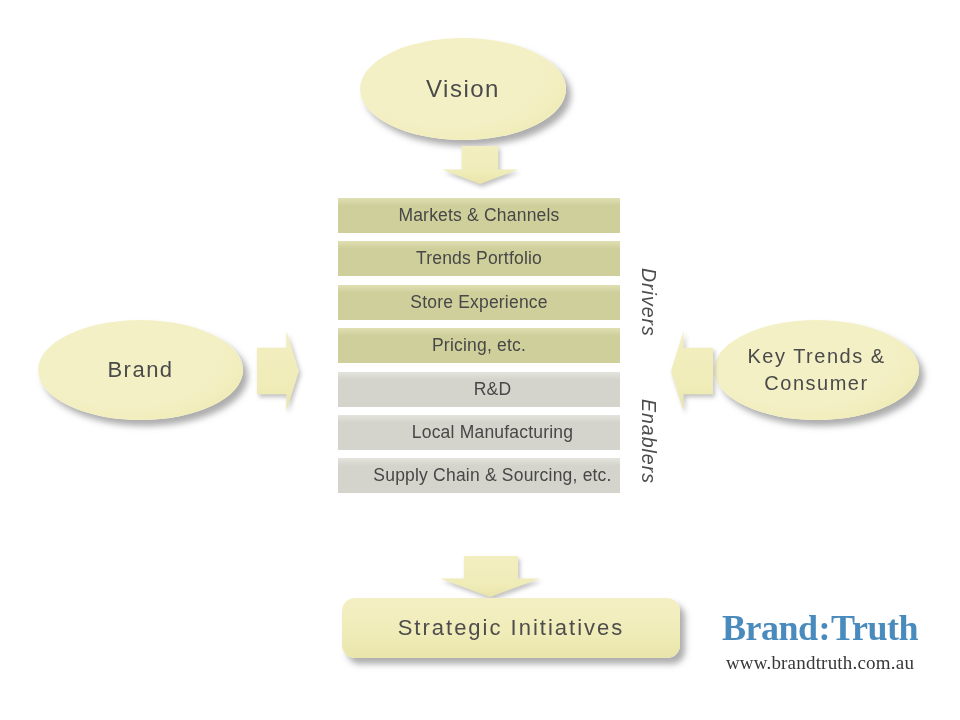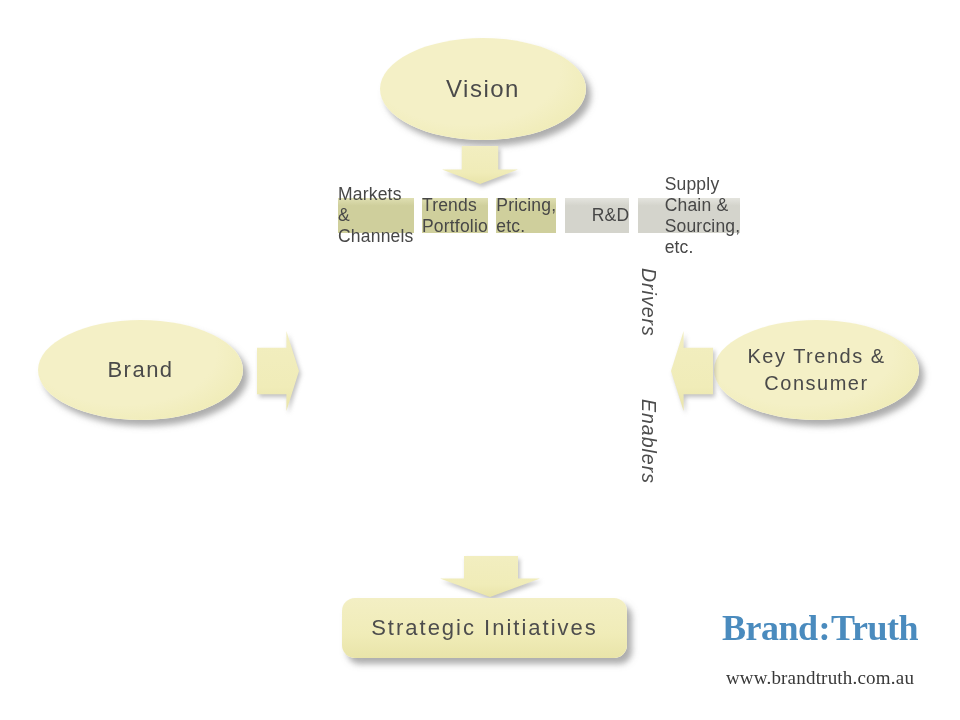--- a/index.html
+++ b/index.html
@@ -20,77 +20,77 @@
   }
 
   
   .ellipse {
     position:absolute; border-radius:50%;
     background: radial-gradient(ellipse at 42% 32%, #f4f0c6 55%, var(--pale-yellow) 78%, var(--pale-yellow-deep) 100%);
     box-shadow: 5px 6px 6px rgba(105,105,105,.55);
     display:flex; flex-direction:column; align-items:center; justify-content:center;
     color: var(--text-dark); letter-spacing:1.5px; text-align:center;
   }
-  .ellipse-vision   { left:380px; top:38px;  width:206px; height:102px; font-size:24px; }
+  .ellipse-vision   { left:360px; top:38px;  width:206px; height:102px; font-size:24px; }
   .ellipse-left     { left:38px;  top:320px; width:205px; height:100px; font-size:22px; line-height:1.35; }
   .ellipse-right    { left:714px; top:320px; width:205px; height:100px; font-size:20px; line-height:1.35; }
 
   
   .arrow { position:absolute; filter: drop-shadow(2px 3px 2px rgba(120,120,120,.45)); }
   .arrow .shape { width:100%; height:100%;
     background: linear-gradient(to bottom, #f2eec0, var(--pale-yellow) 70%, var(--pale-yellow-deep)); }
   .arrow-down-vision { left:442px; top:146px; width:76px; height:38px; }
   .arrow-down-vision .shape { clip-path: polygon(26% 0, 74% 0, 74% 62%, 100% 62%, 50% 100%, 0 62%, 26% 62%); }
   .arrow-right-blueprint { left:257px; top:331px; width:42px; height:80px; }
   .arrow-right-blueprint .shape { clip-path: polygon(0 21%, 70% 21%, 70% 0, 100% 50%, 70% 100%, 70% 79%, 0 79%); }
   .arrow-left-trends { left:671px; top:331px; width:42px; height:80px; }
   .arrow-left-trends .shape { clip-path: polygon(100% 21%, 30% 21%, 30% 0, 0 50%, 30% 100%, 30% 79%, 100% 79%); }
   .arrow-down-bottom { left:440px; top:556px; width:100px; height:41px; }
   .arrow-down-bottom .shape { clip-path: polygon(24% 0, 78% 0, 78% 55%, 100% 55%, 50% 100%, 0 55%, 24% 55%); }
 
   
   .bars {
     position:absolute; left:338px; top:198px; width:282px;
-    display:flex; flex-direction:row; gap:8.4px;
+    display:flex; flex-direction:column; gap:8.4px;
   }
   .bar {
     height:35px; display:flex; align-items:center; justify-content:center;
     font-size:17.5px; color:#474747; letter-spacing:.2px;
   }
   .bar-khaki { background: linear-gradient(to bottom, var(--khaki-bar-hi) 0%, var(--khaki-bar) 22%); }
   .bar-gray  { background: linear-gradient(to bottom, var(--gray-bar-hi) 0%, var(--gray-bar) 22%); padding-left: 27px; }
 
   
   .side-label {
     position:absolute; left:633px; width:30px;
     writing-mode: vertical-rl; font-style: italic;
     font-size:19.5px; color:#4d4d4d; letter-spacing:1px;
     display:flex; align-items:center; justify-content:center;
   }
   .side-label-drivers  { top:255px; height:95px; }
   .side-label-enablers { top:395px; height:92px; }
 
   
   .strategic-box {
-    position:absolute; left:342px; top:598px; width:285px; height:60px;
+    position:absolute; left:342px; top:598px; width:338px; height:60px;
     background: linear-gradient(to bottom, #f3efc4, var(--pale-yellow) 60%, var(--pale-yellow-deep));
     border-radius:13px;
     box-shadow: 5px 6px 6px rgba(105,105,105,.55);
     display:flex; align-items:center; justify-content:center;
     font-size:22px; letter-spacing:2px; color:#4d4d4d;
   }
 
   
   .footer { position:absolute; left:700px; top:608px; width:240px; text-align:center;font-family:Liberation Serif, serif; }
   .logo-line {
     font-size:36px; font-weight:600; color:var(--logo-blue);
     letter-spacing:-0.5px; line-height:1.15;
   }
   .logo-sep { padding:0 1px; }
-  .site-url { font-size:19px; color:#383838; margin-top:18px; letter-spacing:.2px; }
+  .site-url { font-size:19px; color:#383838; margin-top:3px; letter-spacing:.2px; }
 </style>
 </head>
 <body>
 
 <div class="canvas">
 
   <div class="ellipse ellipse-vision">
     <span>Vision</span>
   </div>
 
@@ -116,24 +116,30 @@
   </div>
 
   <div class="bars">
     <div class="bar bar-khaki">
       <span>Markets &amp; Channels</span>
     </div>
     <div class="bar bar-khaki">
       <span>Trends Portfolio</span>
     </div>
     <div class="bar bar-khaki">
+      <span>Store Experience</span>
+    </div>
+    <div class="bar bar-khaki">
       <span>Pricing, etc.</span>
     </div>
     <div class="bar bar-gray">
       <span>R&amp;D</span>
+    </div>
+    <div class="bar bar-gray">
+      <span>Local Manufacturing</span>
     </div>
     <div class="bar bar-gray">
       <span>Supply Chain &amp; Sourcing, etc.</span>
     </div>
   </div>
 
   <div class="side-label side-label-drivers">Drivers</div>
   <div class="side-label side-label-enablers">Enablers</div>
 
   <div class="arrow arrow-down-bottom">

